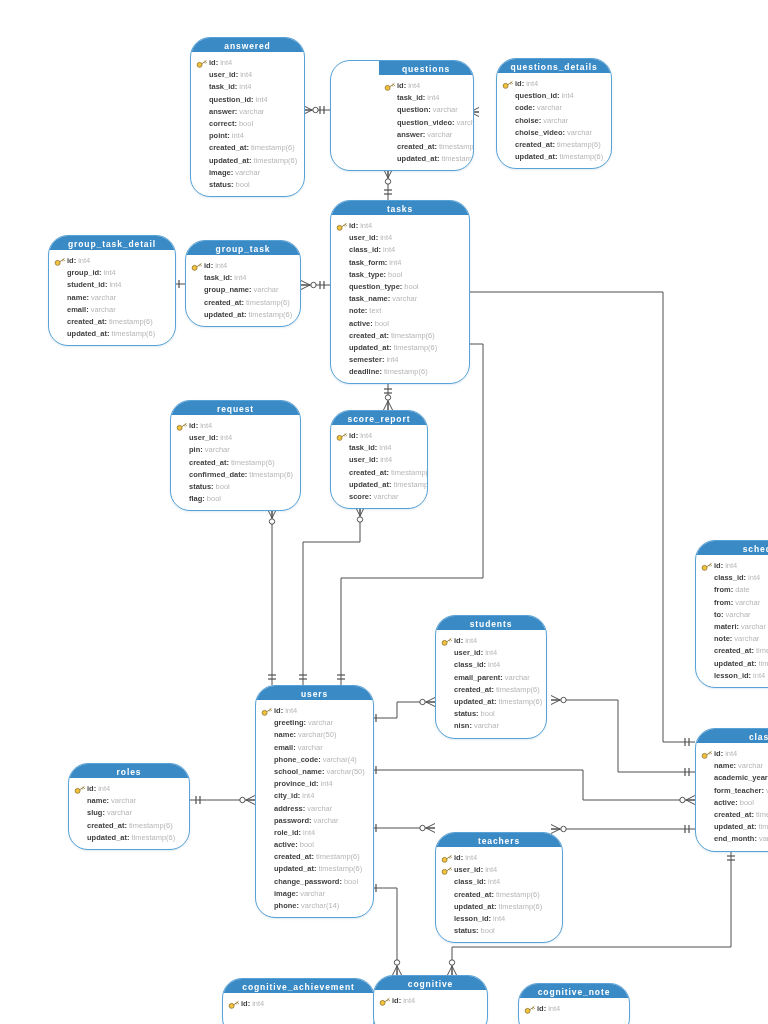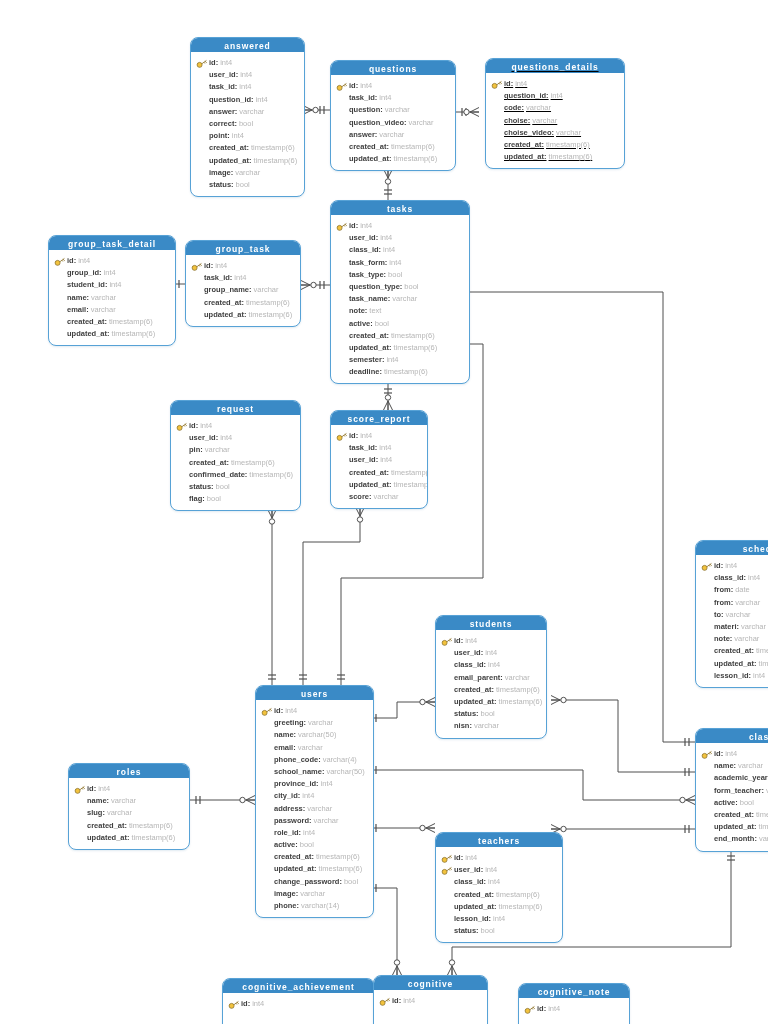--- a/index.html
+++ b/index.html
@@ -6,21 +6,21 @@
     --header:#3a8ac6; --border:#57a2d6; --fname:#3f3f3f; --ftype:#b6b6b6;
     --line:#4f4f4f; --bg:#ffffff;
   }
   *{margin:0;padding:0;box-sizing:border-box}
   html,body{background:var(--bg);}
   body{width:768px;height:1024px;overflow:hidden;position:relative;
        font-family:"Liberation Sans","DejaVu Sans",sans-serif;}
   #canvas{position:absolute;inset:0;width:768px;height:1024px;}
   #rel-svg{position:absolute;left:0;top:0;z-index:1;}
   .tbl{position:absolute;z-index:2;background:#fff;border:1.5px solid var(--border);
-       border-radius:8px;overflow:hidden;box-shadow:0 1px 2px rgba(60,120,170,.15);}
+       border-radius:20px;overflow:hidden;box-shadow:0 1px 2px rgba(60,120,170,.15);}
   .tbl-header{background:var(--header);color:#fff;font-size:8.5px;font-weight:bold;
        letter-spacing:.9px;text-align:center;height:16px;line-height:16px;
        white-space:nowrap;overflow:hidden;border-bottom:2px solid #fff;}
   .tbl-body{padding:3px 0 5px 0;}
   .row{height:12.2px;line-height:12.2px;font-size:7.5px;white-space:nowrap;
        padding-left:5px;display:flex;align-items:center;}
   .key-slot{width:13px;flex:0 0 13px;display:inline-flex;align-items:center;}
   .fname{color:var(--fname);font-weight:bold;}
   .ftype{color:var(--ftype);margin-left:2px;}
 </style>
@@ -216,21 +216,21 @@
           <span class="fname">image:</span>
           <span class="ftype">varchar</span>
         </div>
         <div class="row">
           <span class="key-slot"></span>
           <span class="fname">status:</span>
           <span class="ftype">bool</span>
         </div>
       </div>
     </div>
-    <div class="tbl" style="left: 330px; top: 60px; width: 126px;">
+    <div class="tbl" style="left: 330px; top: 60px; width: 144px; padding-left: 48px;">
       <div class="tbl-header">questions</div>
       <div class="tbl-body">
         <div class="row">
           <span class="key-slot">
             <svg width="12" height="11" viewBox="0 0 14 12">
  <g stroke="#8a6d1f" stroke-width="0.9" fill="#f2c23d">
   <path d="M7 6.2 L12.2 2.4 M10.3 3.2 L12.6 5.2 M8.8 4.2 L10.4 6"></path>
   <circle cx="4.2" cy="7.6" r="2.9"></circle>
  </g>
             </svg>
@@ -263,21 +263,21 @@
           <span class="fname">created_at:</span>
           <span class="ftype">timestamp(6)</span>
         </div>
         <div class="row">
           <span class="key-slot"></span>
           <span class="fname">updated_at:</span>
           <span class="ftype">timestamp(6)</span>
         </div>
       </div>
     </div>
-    <div class="tbl" style="left: 485px; top: 58px; width: 140px; text-decoration: underline;">
+    <div class="tbl" style="left: 496px; top: 58px; width: 116px;">
       <div class="tbl-header">questions_details</div>
       <div class="tbl-body">
         <div class="row">
           <span class="key-slot">
             <svg width="12" height="11" viewBox="0 0 14 12">
  <g stroke="#8a6d1f" stroke-width="0.9" fill="#f2c23d">
   <path d="M7 6.2 L12.2 2.4 M10.3 3.2 L12.6 5.2 M8.8 4.2 L10.4 6"></path>
   <circle cx="4.2" cy="7.6" r="2.9"></circle>
  </g>
             </svg>

